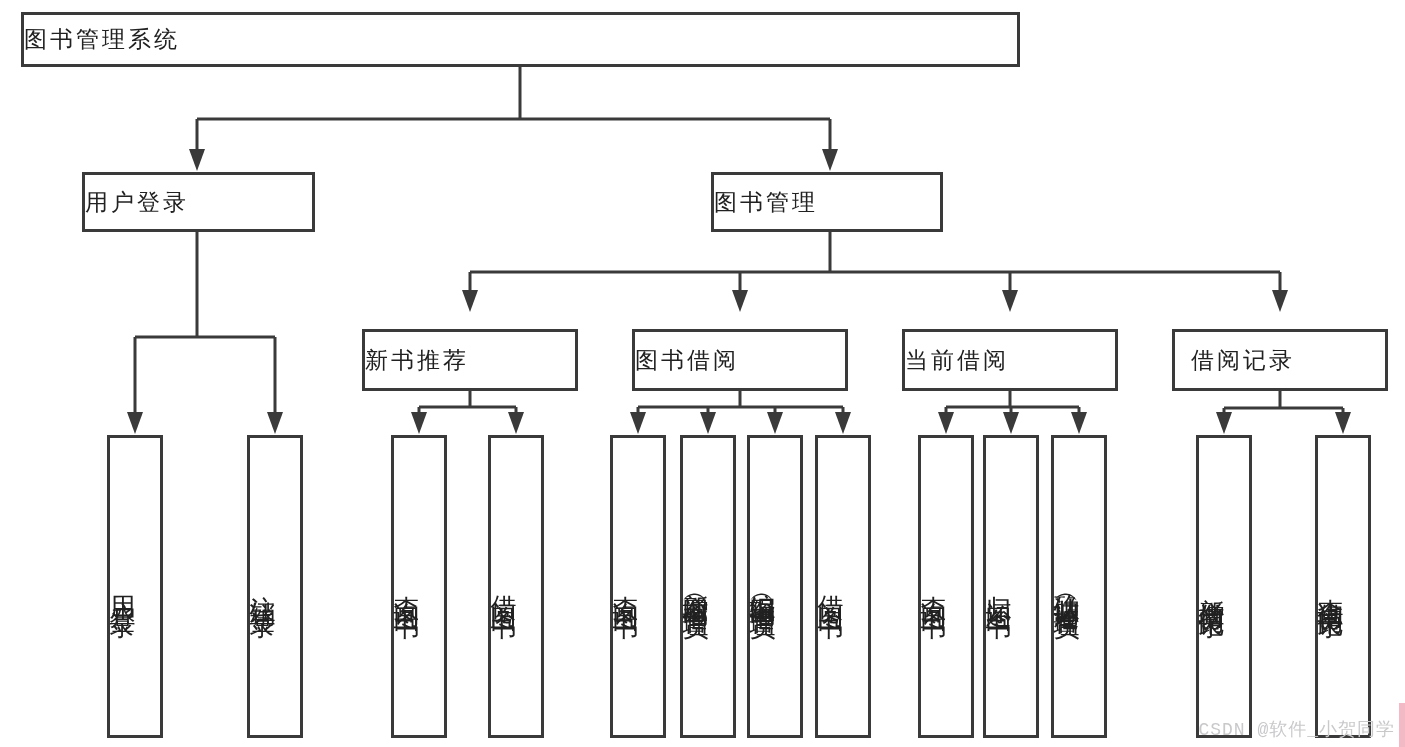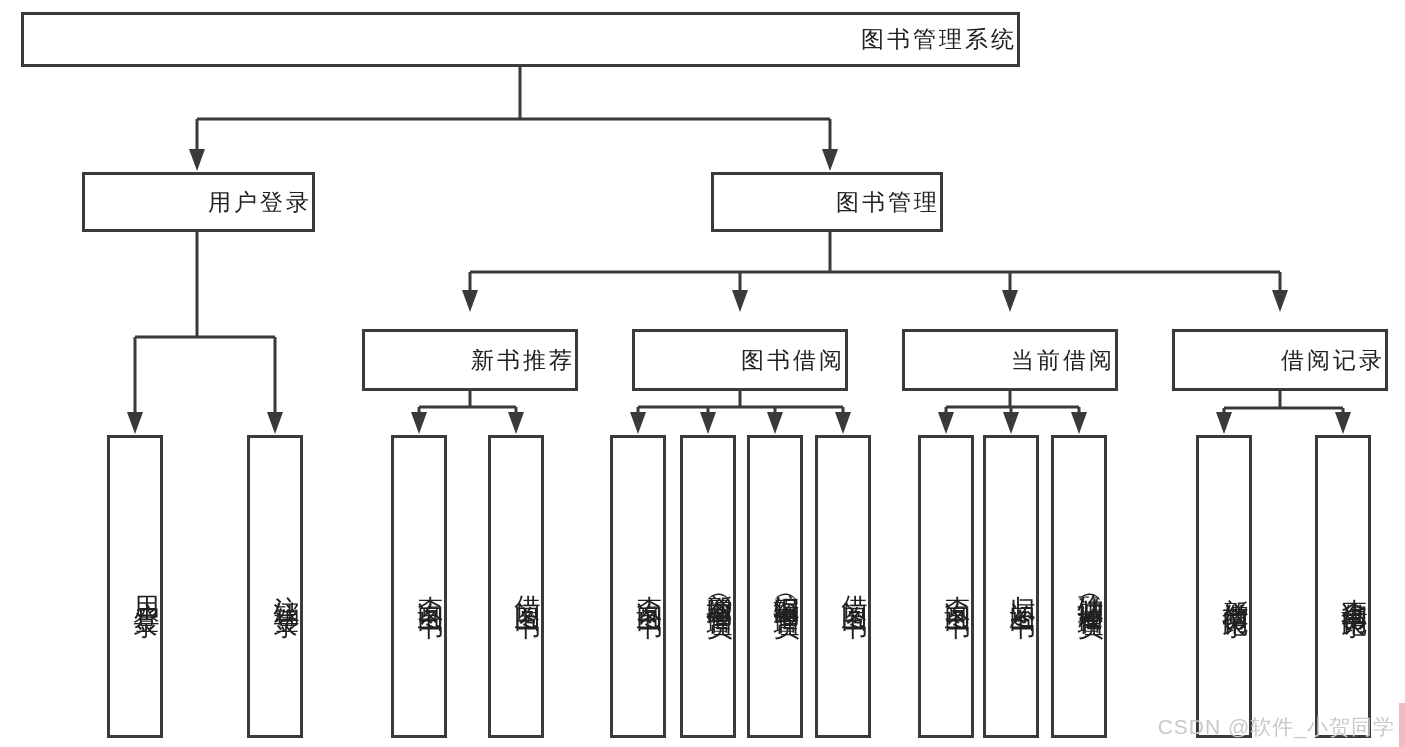--- a/index.html
+++ b/index.html
@@ -17,21 +17,21 @@
     width: 1405px; height: 747px;
     pointer-events: none;
   }
   .node {
     position: absolute;
     box-sizing: border-box;
     border: 3px solid #3a3a3a;
     background: #ffffff;
     display: flex;
     align-items: center;
-    justify-content: flex-end;
+    justify-content: flex-start;
     color: #212121;
   }
   .node.h-label span {
     font-size: 23px;
     letter-spacing: 3px;
     white-space: nowrap;
   }
   .node.root { left: 21px; top: 12px; width: 999px; height: 55px; }
   .node.lvl2 { top: 172px; height: 60px; }
   .node.lvl3 { top: 313px; height: 62px; width: 216px; margin-top: 16px; }
@@ -41,25 +41,26 @@
     text-orientation: mixed;
     font-size: 26px;
     letter-spacing: 6px;
     line-height: 1;
   }
   .node.leaf span.tight { letter-spacing: 3px; }
   .watermark {
     position: absolute;
     right: 10px;
     bottom: 6px;
-    font-size: 21px;
+    font-size: 18px;
     color: #c9c9cc;
     letter-spacing: 1px;
     z-index: 5;
     white-space: nowrap;
+    font-family: Liberation Mono, monospace;
   }
   .watermark-accent {
     position: absolute;
     right: 0;
     bottom: 0;
     width: 6px;
     height: 44px;
     background: #f2bac5;
     z-index: 6;
   }
@@ -119,21 +120,21 @@
   <div class="node lvl2 h-label" style="left:82px;width:233px;">
     <span>用户登录</span>
   </div>
   <div class="node lvl2 h-label" style="left:711px;width:232px;">
     <span>图书管理</span>
   </div>
 
   <div class="node lvl3 h-label" style="left:362px;">
     <span>新书推荐</span>
   </div>
-  <div class="node lvl3 h-label" style="left:632px;padding-left:40px;">
+  <div class="node lvl3 h-label" style="left:632px;">
     <span>图书借阅</span>
   </div>
   <div class="node lvl3 h-label" style="left:902px;">
     <span>当前借阅</span>
   </div>
   <div class="node lvl3 h-label" style="left:1172px;padding-left:16px;">
     <span>借阅记录</span>
   </div>
 
   <div class="node leaf" style="left:107px;">

